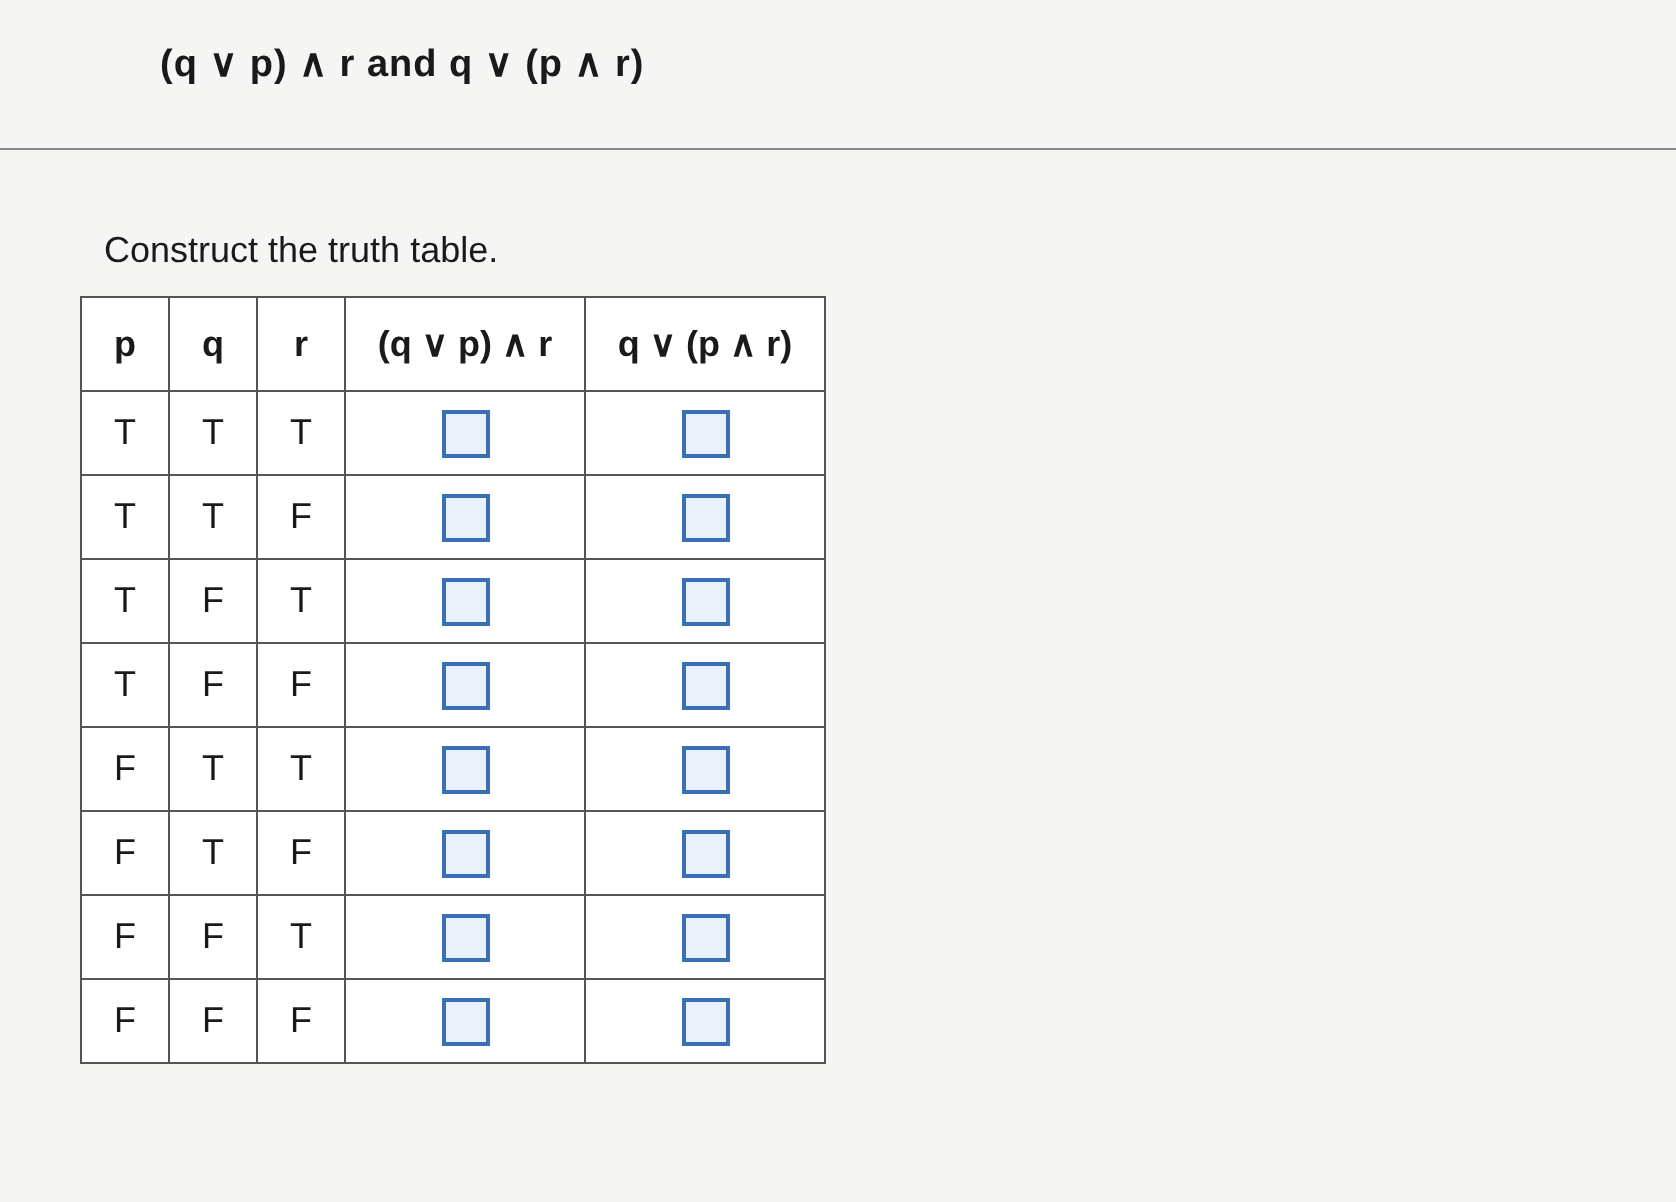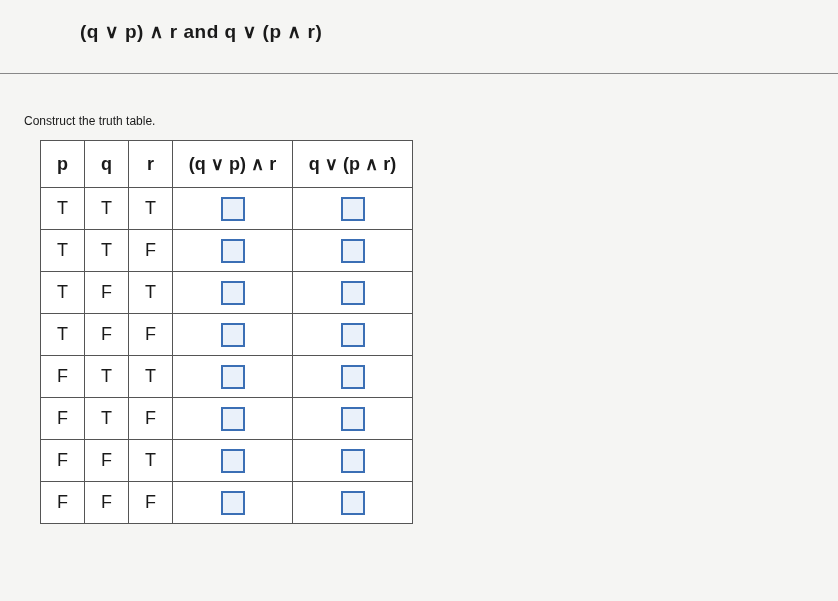--- a/index.html
+++ b/index.html
@@ -20,22 +20,22 @@
       letter-spacing: 0.5px;
       font-weight: bold;
     }
     .divider {
       border: none;
       border-top: 1px solid #888;
       margin: 30px 0 40px 0;
       width: 100%;
     }
     .instruction {
-      padding: 0 0 12px 24px;
-      font-size: 12px;
+      padding: 0 0 12px 52px;
+      font-size: 18px;
     }
     .tbl-wrap {
       padding-left: 40px;
     }
     table {
       border-collapse: collapse;
       background: #fff;
     }
     th, td {
       border: 1px solid #555;

